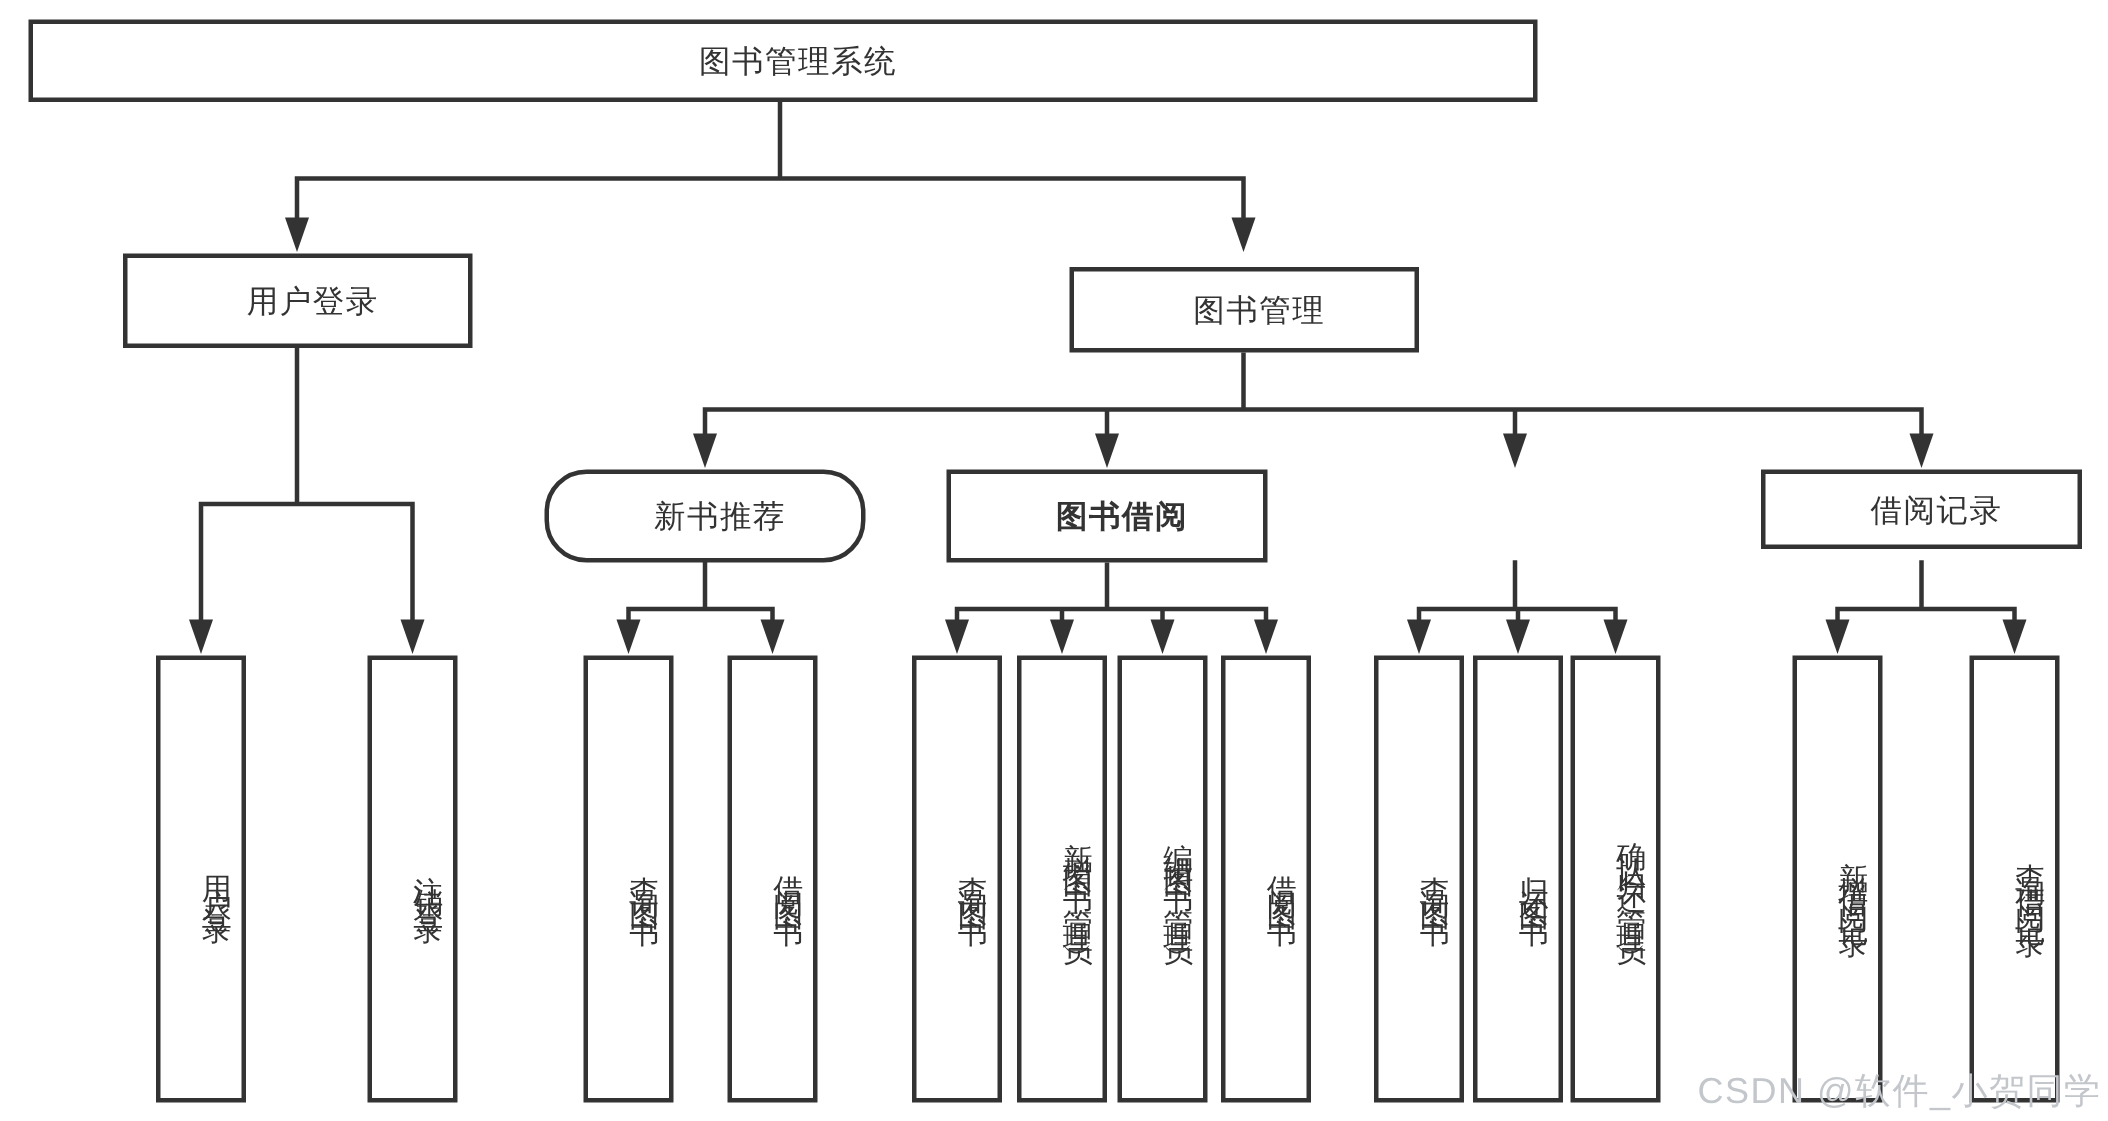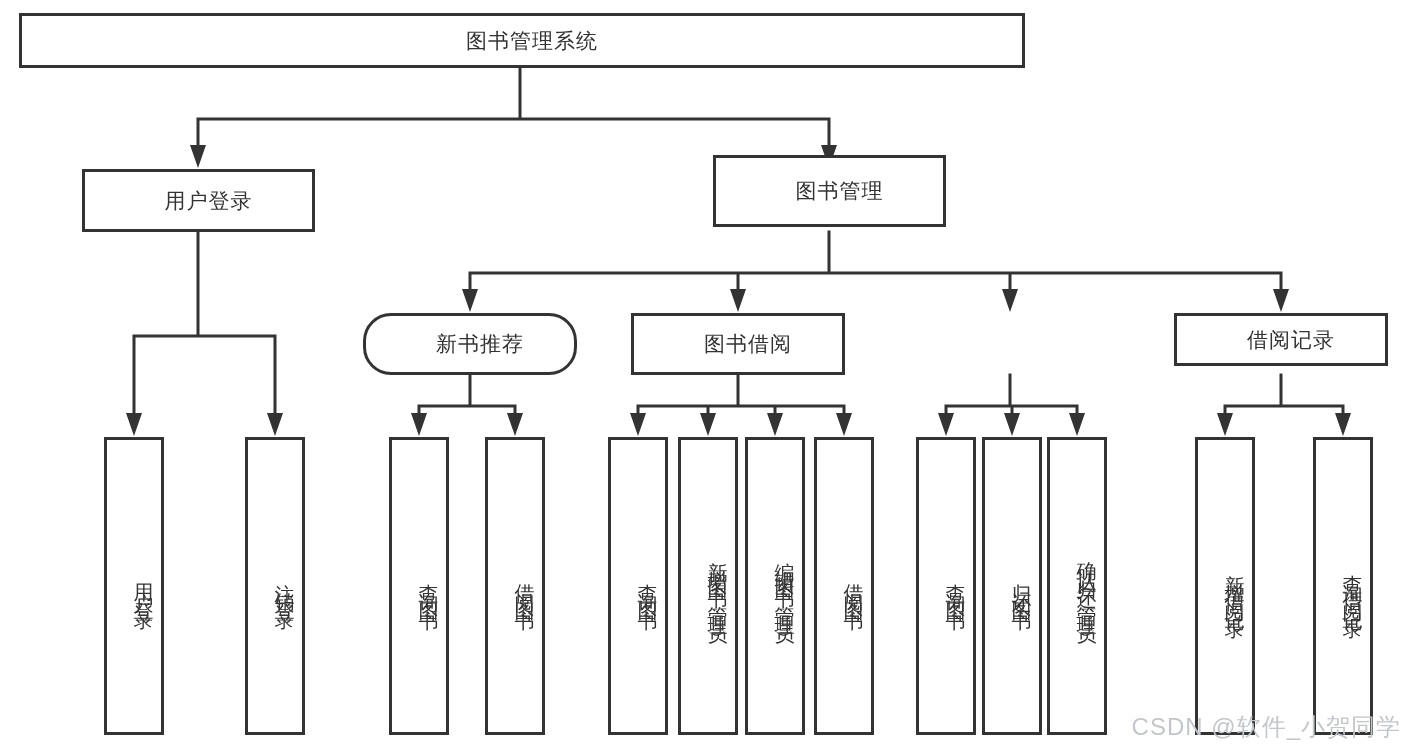--- a/index.html
+++ b/index.html
@@ -95,28 +95,28 @@
     <polygon points="1335,413 1351,413 1343,436"></polygon>
   </svg>
 
   <div class="node hbox root-box" style="left:19px; top:13px; width:1006px; height:55px;">
     <span>图书管理系统</span>
   </div>
 
   <div class="node hbox" style="left:82px; top:169px; width:233px; height:63px;">
     <span>用户登录</span>
   </div>
-  <div class="node hbox" style="left:713px; top:155px; width:233px; height:72px;align-items:center;">
+  <div class="node hbox" style="left:713px; top:178px; width:233px; height:57px;align-items:center;">
     <span>图书管理</span>
   </div>
 
   <div class="node hbox" style="left:363px; top:313px; width:214px; height:62px;border-radius:28px;">
     <span>新书推荐</span>
   </div>
-  <div class="node hbox" style="left:631px; top:313px; width:214px; height:62px;">
+  <div class="node hbox" style="left:631px; top:313px; width:214px; height:62px;font-weight:bold;">
     <span>图书借阅</span>
   </div>
   <div class="node hbox" style="left:1174px; top:313px; width:214px; height:53px;">
     <span>借阅记录</span>
   </div>
 
   <div class="node vbox" style="left:104px; top:437px; width:60px; height:298px;">
     <span class="vlabel">用户登录</span>
   </div>
   <div class="node vbox" style="left:245px; top:437px; width:60px; height:298px;">

